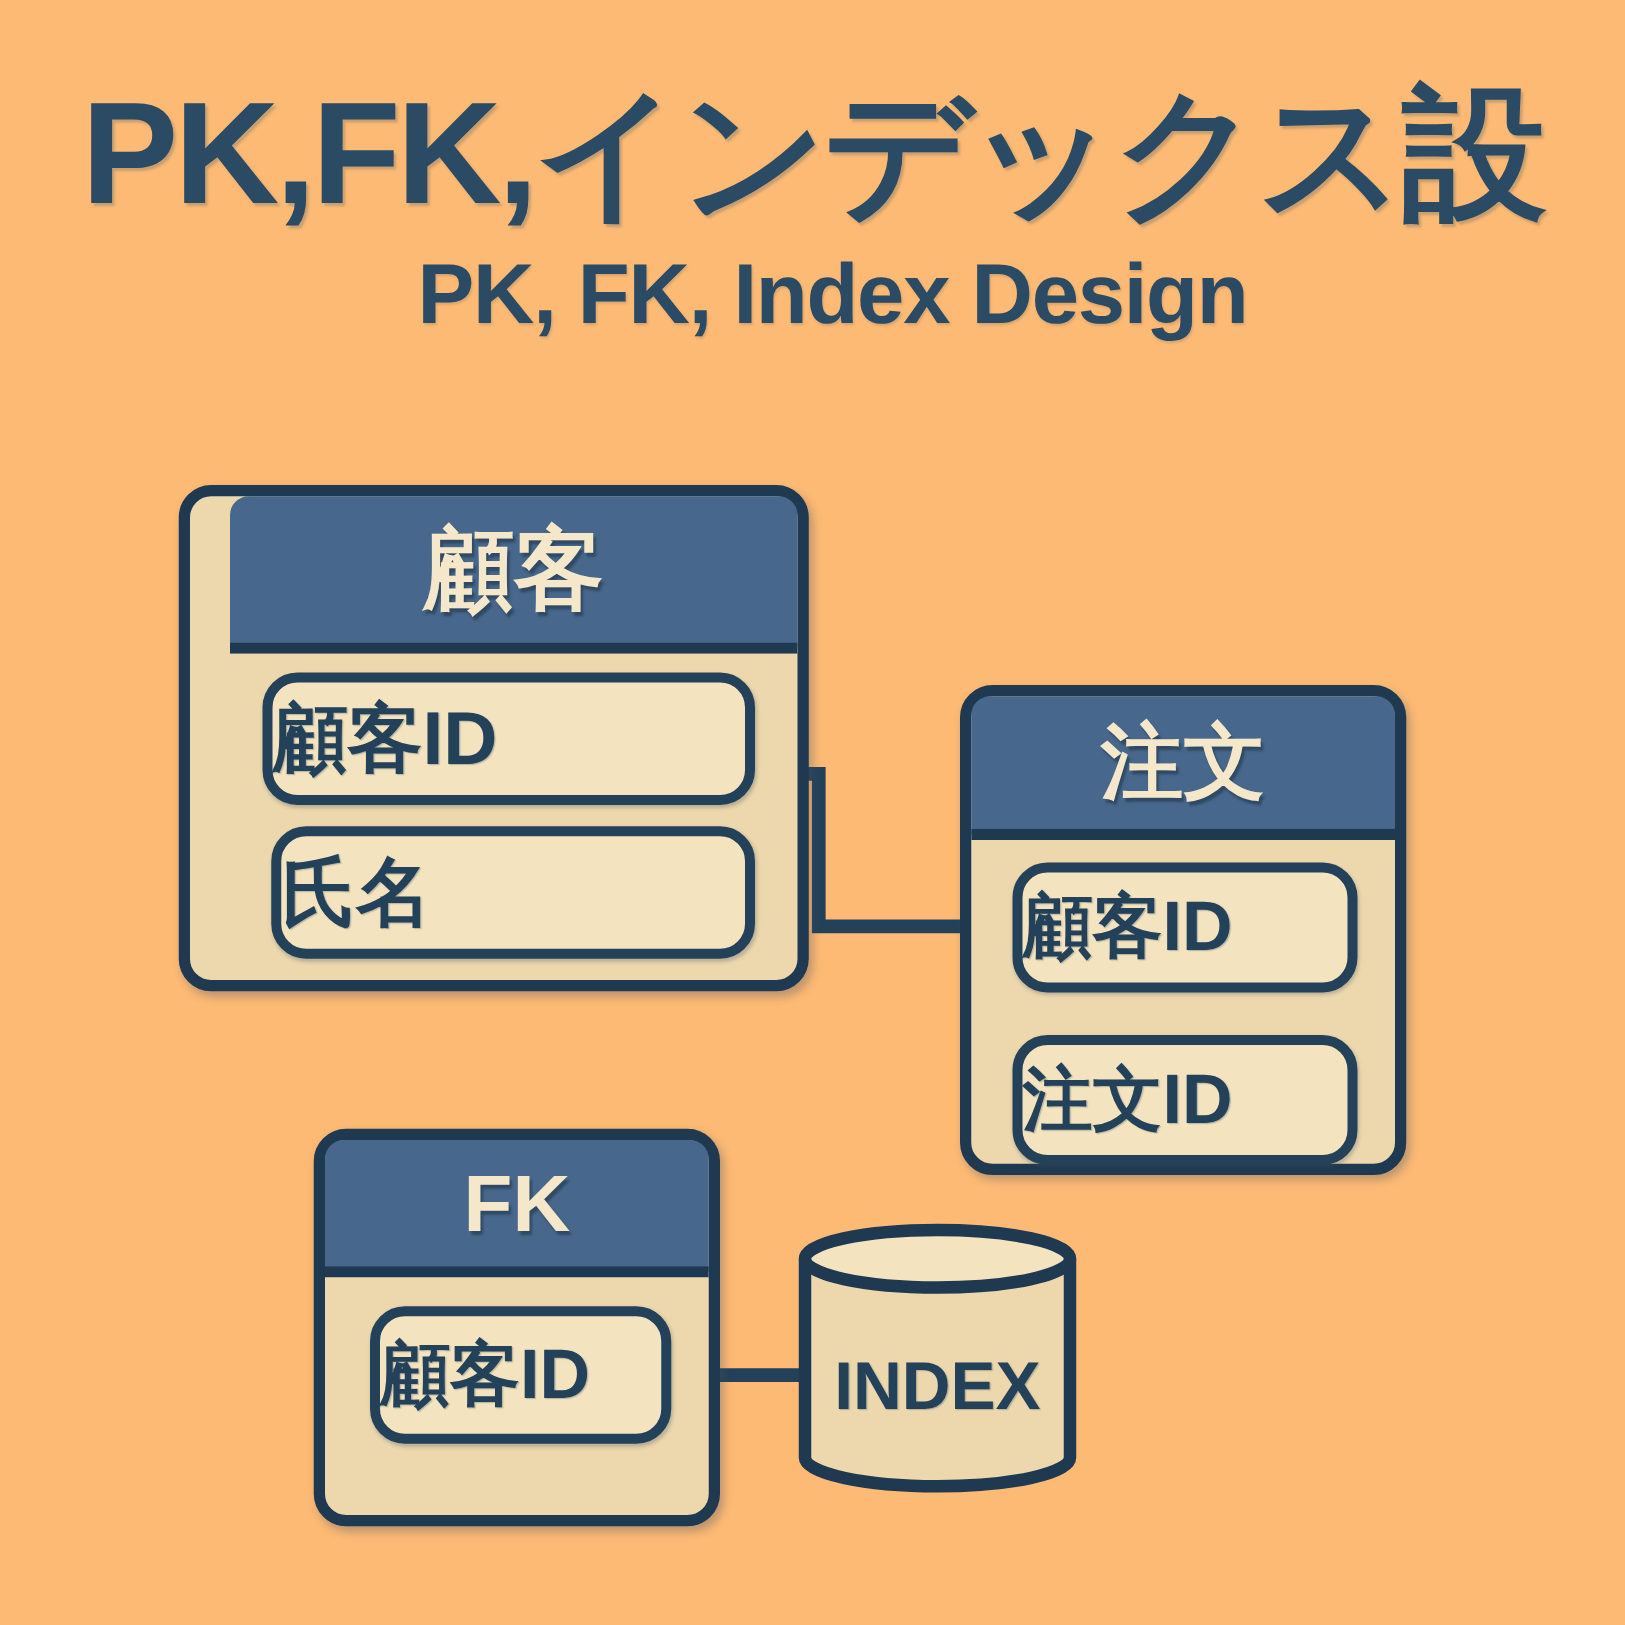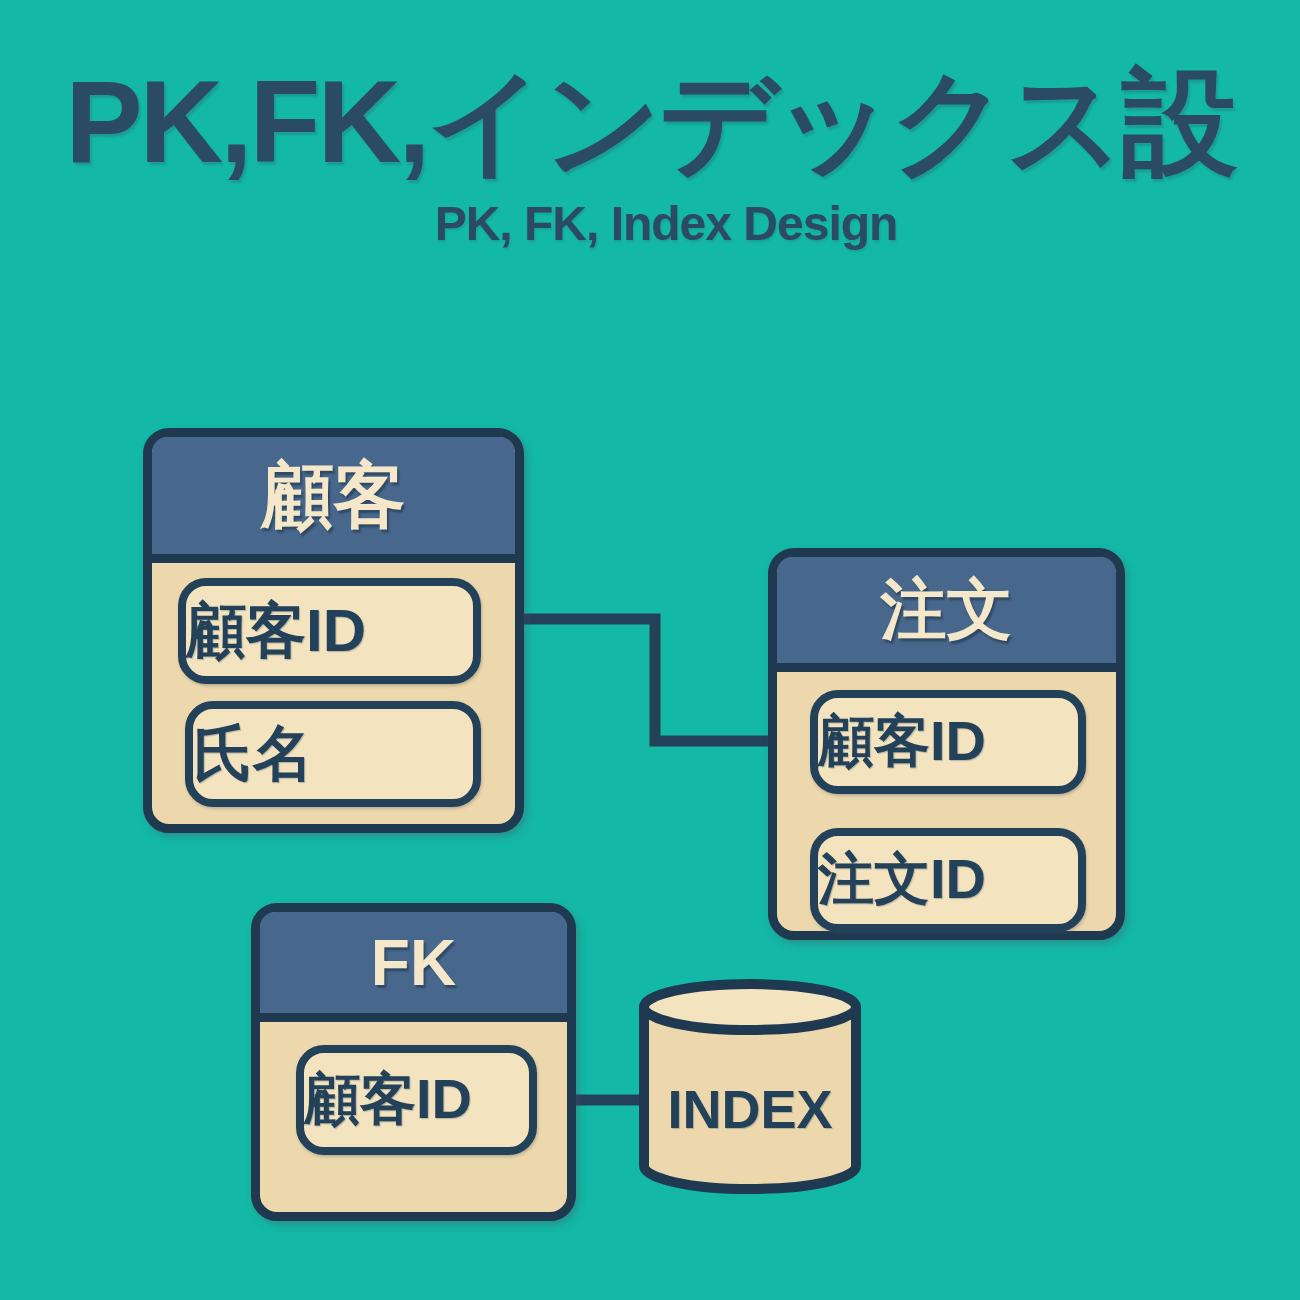--- a/index.html
+++ b/index.html
@@ -4,21 +4,21 @@
 <style>
   html, body { margin: 0; padding: 0; }
   body {
     font-family: "Liberation Sans", "DejaVu Sans", sans-serif;
     background: #f9efda;
   }
   .canvas {
     position: relative;
     width: 1300px;
     height: 1300px;
-    background: #14b8a6;
+    background: #fdba74;
     overflow: hidden;
   }
 
   
   .title-block {
     position: absolute;
     top: 52px;
     left: 0;
     width: 1300px;
     text-align: center;
@@ -26,21 +26,21 @@
   }
   .title {
     font-size: 116px;
     font-weight: 700;
     letter-spacing: -3px;
     line-height: 1.22;
     white-space: nowrap;
     text-shadow: 2px 3px 2px rgba(43,74,99,0.25);
   }
   .subtitle {
-    font-size: 48px;
+    font-size: 68px;
     font-weight: 600;
     letter-spacing: -1px;
     margin-top: 2px;
     text-shadow: 1px 2px 2px rgba(43,74,99,0.2);
     margin-left: 32px;
   }
 
   
   .connector-layer {
     position: absolute;
@@ -77,21 +77,21 @@
     align-items: center;
     justify-content: flex-start;
     color: #24415a;
     font-weight: 700;
     box-sizing: border-box;
     box-shadow: 1px 2px 3px rgba(70,80,100,0.3);
     text-shadow: 1px 1px 1px rgba(36,65,90,0.3);
   }
 
   
-  .table-customer { left: 143px; top: 428px; width: 381px; height: 405px; }
+  .table-customer { left: 143px; top: 388px; width: 504px; height: 405px; padding-left: 32px; }
   .table-customer .table-header { height: 117px; font-size: 72px; }
   .table-customer .field { margin: 0 34px 0 26px; height: 106px; font-size: 60px; }
   .table-customer .field-0 { margin-top: 15px; }
   .table-customer .field-1 { margin-top: 17px; margin-left: 33px; }
 
   
   .table-order { left: 768px; top: 548px; width: 357px; height: 392px; }
   .table-order .table-header { height: 106px; font-size: 66px; }
   .table-order .field { margin: 0 30px 0 33px; height: 104px; font-size: 56px; }
   .table-order .field-0 { margin-top: 18px; }

